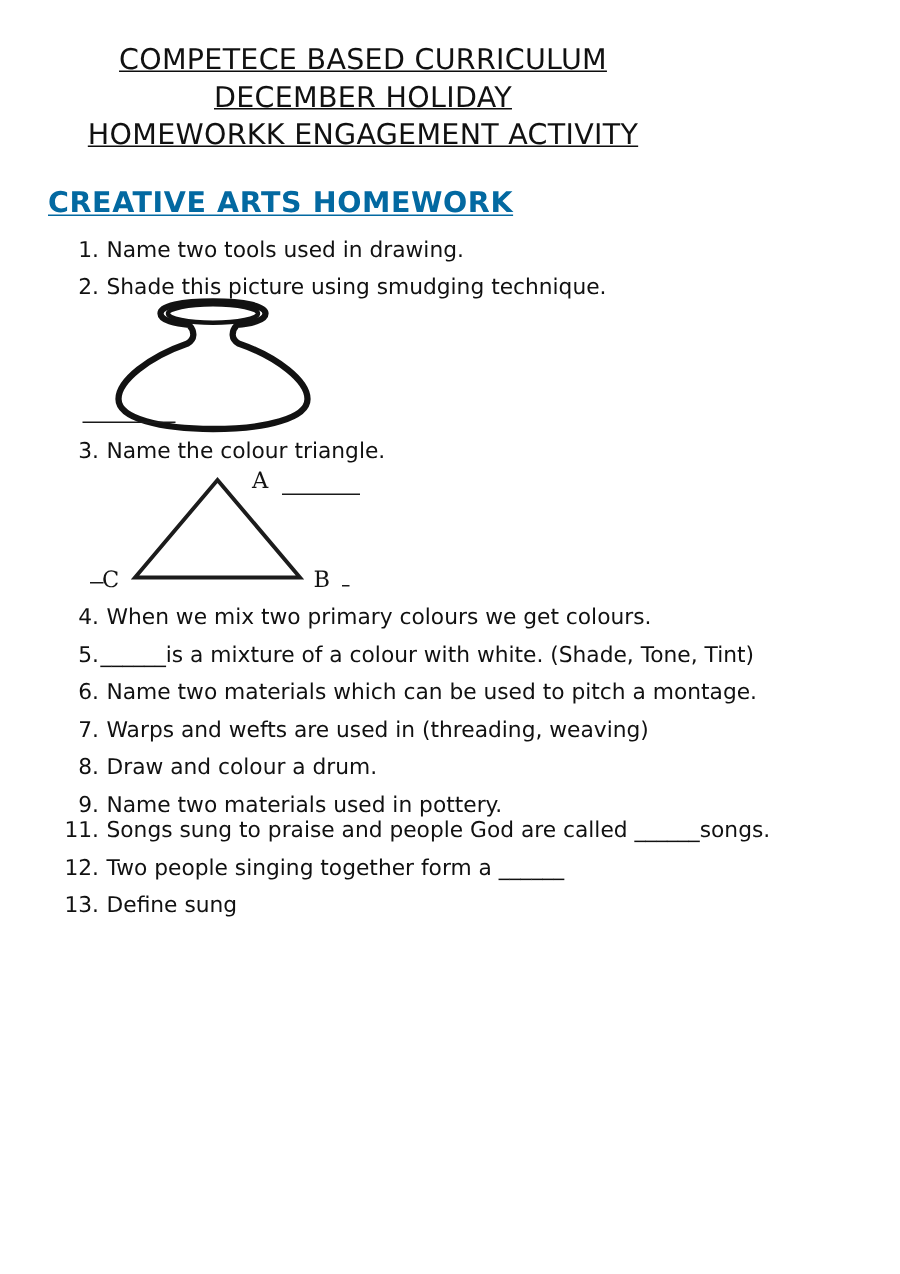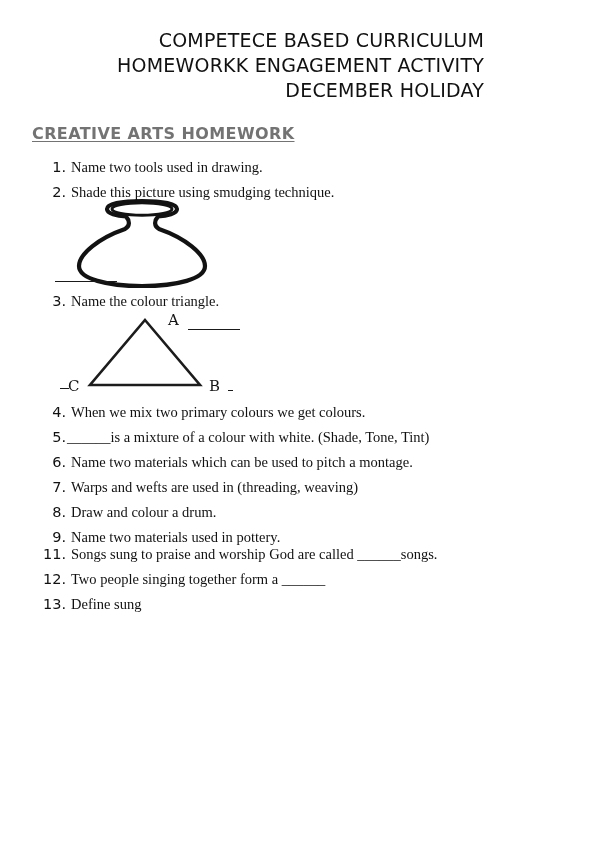--- a/index.html
+++ b/index.html
@@ -22,41 +22,42 @@
     height: 849px;
     background: #ffffff;
   }
 
   
   .header {
     position: absolute;
     top: 28px;
     left: 0;
     width: 484px;
-    text-align: right;
+    text-align: center;
+    text-decoration: underline;
   }
   .header .title-line {
     font-size: 19px;
     line-height: 25px;
     letter-spacing: 0.2px;
     white-space: nowrap;
     color: #111111;
   }
 
   
   .section-heading {
     position: absolute;
     top: 124px;
     left: 32px;
-    font-size: 16px;
+    font-size: 19px;
     font-weight: bold;
     letter-spacing: 0.4px;
     text-decoration: underline;
     text-underline-offset: 2px;
-    color: #737373;
+    color: #0369a1;
   }
 
   
   .qlist {
     position: absolute;
     left: 38px;
     top: 155px;
     width: 520px;
   }
   .qrow {
@@ -68,21 +69,20 @@
   }
   .qnum {
     width: 28px;
     flex: 0 0 28px;
     text-align: right;
     padding-right: 5px;
     white-space: nowrap;
   }
   .qtext {
     flex: 1 1 auto;
-    font-family: Liberation Serif, serif;
   }
   .qrow.tight .qnum { padding-right: 1px; }
 
   
   .figure-vase {
     position: absolute;
     left: 55px;
     top: 196px;
     width: 175px;
     height: 95px;
@@ -139,22 +139,22 @@
     border-top: 1.3px solid #1a1a1a;
   }
 </style>
 </head>
 <body>
 
 <div class="page">
 
   <div class="header">
     <div class="title-line">COMPETECE BASED CURRICULUM</div>
+    <div class="title-line">DECEMBER HOLIDAY</div>
     <div class="title-line">HOMEWORKK ENGAGEMENT ACTIVITY</div>
-    <div class="title-line">DECEMBER HOLIDAY</div>
   </div>
 
   <div class="section-heading">CREATIVE ARTS HOMEWORK</div>
 
   <div class="qlist" style="top:155px;">
     <div class="qrow">
       <span class="qnum">1.</span>
       <span class="qtext">Name two tools used in drawing.</span>
     </div>
     <div class="qrow">
@@ -225,21 +225,21 @@
     </div>
     <div class="qrow">
       <span class="qnum">9.</span>
       <span class="qtext">Name two materials used in pottery.</span>
     </div>
   </div>
 
   <div class="qlist" style="top:542px;">
     <div class="qrow">
       <span class="qnum">11.</span>
-      <span class="qtext">Songs sung to praise and worship God are called ______songs.</span>
+      <span class="qtext">Songs sung to praise and people God are called ______songs.</span>
     </div>
     <div class="qrow">
       <span class="qnum">12.</span>
       <span class="qtext">Two people singing together form a ______</span>
     </div>
     <div class="qrow">
       <span class="qnum">13.</span>
       <span class="qtext">Define sung</span>
     </div>
   </div>

